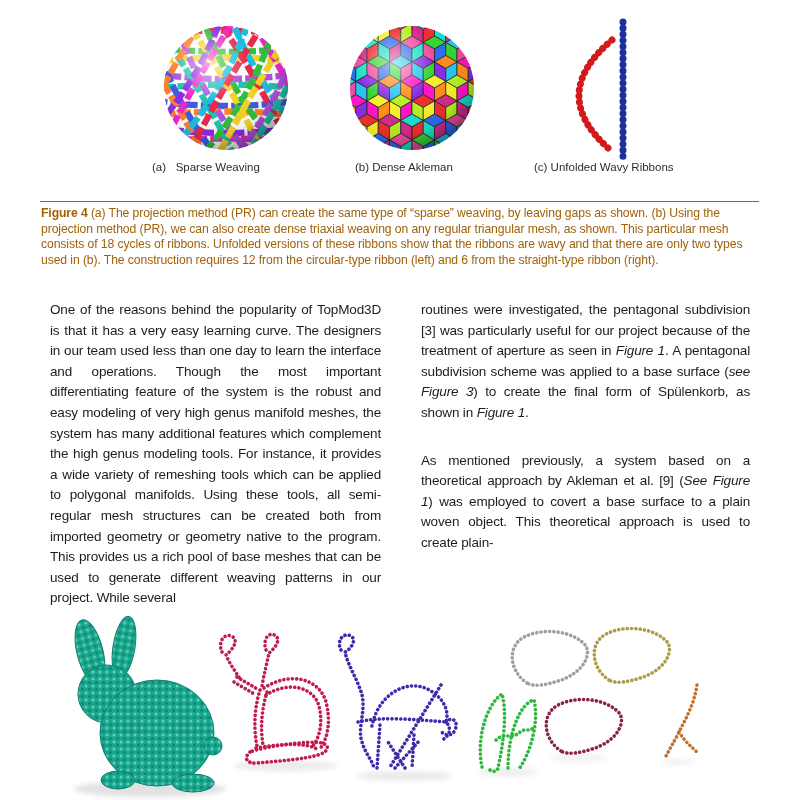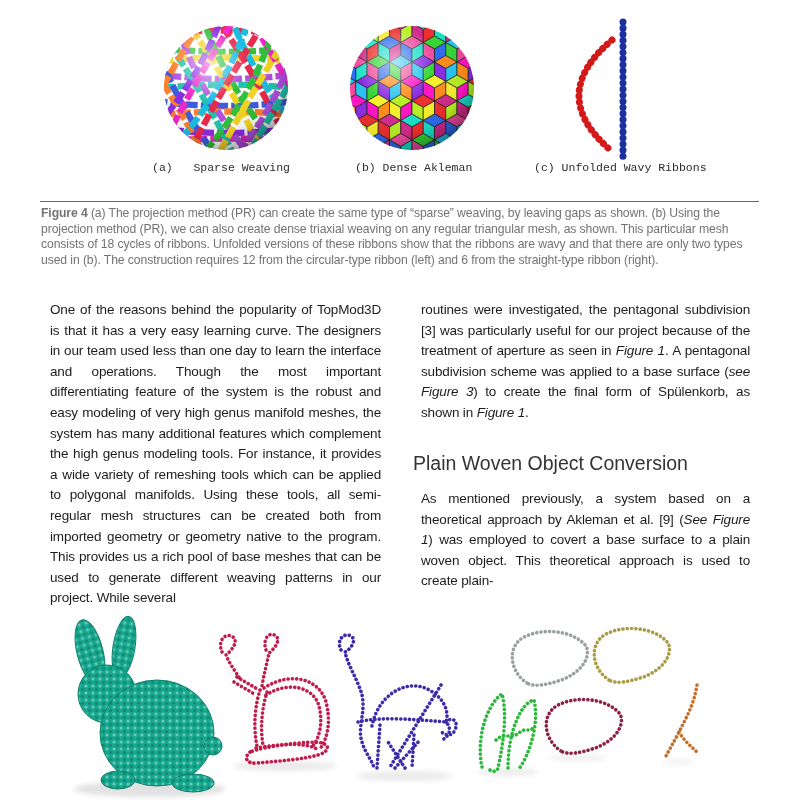--- a/index.html
+++ b/index.html
@@ -1,31 +1,31 @@
 <!DOCTYPE html>
 <html><head>
 <meta charset="utf-8">
 <style>
   html,body{margin:0;padding:0;background:#fff;}
   .page{position:relative;width:800px;height:800px;background:#ffffff;overflow:hidden;
         font-family:"Liberation Sans",sans-serif;color:#1f1f1f;}
   
-  .figrow{position:absolute;left:0;top:0;width:728px;height:196px;font-family:Liberation Mono, monospace;}
+  .figrow{position:absolute;left:0;top:0;width:728px;height:196px;}
   .sphere{position:absolute;width:128px;height:128px;top:24px;}
   #sphereA{left:162px;}
   #sphereB{left:348px;}
   #ribbonsC{position:absolute;left:560px;top:8px;width:90px;height:160px;}
   .figlabel{position:absolute;top:161px;font-size:11.5px;color:#2d2d2d;white-space:pre;}
   #lblA{left:152px;}
   #lblB{left:355px;}
   #lblC{left:534px;}
   
   .caption-rule{position:absolute;left:40px;top:201px;width:719px;height:0;border-top:1.2px solid #6a6a6a;}
   .caption{position:absolute;left:41px;top:206px;width:718px;font-size:12.2px;line-height:15.7px;
-           letter-spacing:-0.1px;color:#737373;text-align:left;}
+           letter-spacing:-0.1px;color:#a16207;text-align:left;}
   .caption b{font-weight:bold;}
   
   .col{position:absolute;top:292px;font-size:13.5px;line-height:20.6px;letter-spacing:-0.15px;
        text-align:justify;color:#1c1c1c;}
   .col-left{left:42px;width:347px;}
   .col-right{left:413px;width:345px;}
   .col p{margin:8px;}
   .col .it, .it{font-style:italic;}
   .section-heading{margin:27px 0 14px 0;font-size:19.5px;line-height:24.5px;font-weight:400;
                    color:#333333;letter-spacing:0;}
@@ -233,21 +233,20 @@
   <div class="caption-rule"></div>
   <div class="caption"><b>Figure 4</b><span> (a) The projection method (PR) can create the same type of  “sparse” weaving, by leaving gaps as shown. (b) Using the projection method (PR), we can also create dense triaxial weaving on any regular triangular mesh, as shown. This particular mesh consists of 18 cycles of ribbons. Unfolded versions of these ribbons show that the ribbons are wavy and that there are only two types used in (b). The construction requires 12 from the circular-type ribbon (left) and 6 from the straight-type ribbon (right).</span></div>
 
   <div class="col col-left">
     <p>One of the reasons behind the popularity of TopMod3D is that it has a very easy learning curve. The designers in our team used less than one day to learn the interface and operations. Though the most important differentiating feature of the system is the robust and easy modeling of very high genus manifold meshes, the system has many additional features which complement the high genus modeling tools. For instance, it provides a wide variety of remeshing tools which can be applied to polygonal manifolds. Using these tools, all semi-regular mesh structures can be created both from imported geometry or geometry native to the program. This provides us a rich pool of base meshes that can be used to generate different weaving patterns in our project. While several</p>
   </div>
 
   <div class="col col-right">
     <p><span>routines were investigated, the pentagonal subdivision [3] was particularly useful for our project because of the treatment of aperture as seen in </span><span class="it">Figure 1</span><span>. A pentagonal subdivision scheme was applied to a base surface (</span><span class="it">see Figure 3</span><span>) to create the final form of Spülenkorb, as shown in </span><span class="it">Figure 1</span><span>.</span></p>
     <h2 class="section-heading">
-      <span>Plain Woven Object Conversion</span>
     </h2>
     <p><span> As mentioned previously, a system based on a theoretical approach by Akleman et al. [9] (</span><span class="it">See Figure 1</span><span>) was employed to covert a base surface to a plain woven object. This theoretical approach is used to create plain-</span></p>
   </div>
 
   <svg id="bottomfig" viewBox="0 0 800 200">
     <defs>
       <filter id="soft" x="-50%" y="-50%" width="200%" height="200%">
           <feGaussianBlur stdDeviation="2.5"></feGaussianBlur>
         </filter>
       <pattern id="weave" width="7" height="7" patternUnits="userSpaceOnUse">

